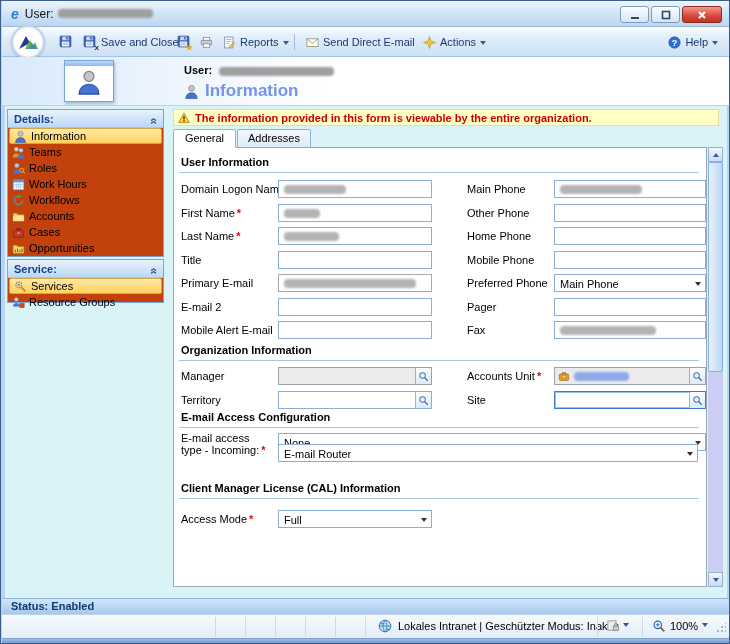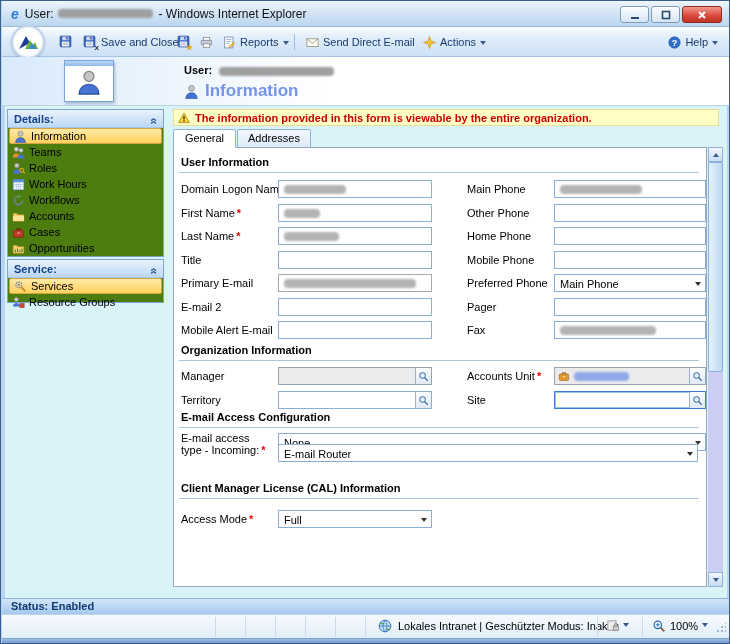--- a/index.html
+++ b/index.html
@@ -31,21 +31,21 @@
   .mini{position:absolute;right:-2px;bottom:-3px;font-size:8px;font-weight:bold;line-height:8px}
   
   .headband{position:absolute;left:1px;top:56px;width:727px;height:49px;
     background:linear-gradient(90deg,#d9eafc,#ffffff 45%);border-bottom:1px solid #b9d6e8}
   .avatar{position:absolute;left:62px;top:3px;width:50px;height:42px;background:#fff;
     border:1px solid #7ba3d4;box-shadow:1px 2px 3px rgba(90,120,160,.45)}
   .avatar .bar{height:5px;background:linear-gradient(#bcd8f6,#8fb8e8)}
   .pagetitle{color:#7593e9;font-size:17px;font-weight:bold}
   
   .sidecol{position:absolute;left:4px;top:105px;width:162px;height:492px;background:#d9f3f7}
-  .panel{position:absolute;left:2px;width:157px;background:#4d7c0f;border:1px solid #7ba3d4}
+  .panel{position:absolute;left:2px;width:157px;background:#c2410c;border:1px solid #7ba3d4}
   .phead{height:18px;background:linear-gradient(#e9f2fc,#bcd8f6);border-bottom:1px solid #a8c6e8;
     color:#15428b;font-weight:bold;line-height:18px;padding-left:6px;position:relative}
   .chev{position:absolute;right:5px;top:2px;color:#39629c;font-size:12px;transform:rotate(90deg);cursor:pointer}
   .sitem{height:16px;display:flex;align-items:center;gap:4px;padding-left:4px;cursor:pointer}
   .sitem.on{background:linear-gradient(#ffeaa6,#ffd25e);border:1px solid #d9a443;border-radius:2px;margin:0 1px}
   .ic{width:13px;height:13px;flex:none}
   
   .content{position:absolute;left:166px;top:105px;width:560px;height:492px;background:#d9f3f7}
   .notice{position:absolute;left:172px;top:108px;width:546px;height:17px;background:#ffffc6;
     border:1px solid #e8e09a;color:#c00;font-weight:bold;display:flex;align-items:center;gap:5px;padding-left:4px}
@@ -205,21 +205,20 @@
 </defs>
 </svg>
 
 <div id="win">
 
   <div class="titlebar">
     <span class="ie-fav">e</span>
     <span class="tb-text">
       <span>User:</span>
       <span class="smudge" style="position:static;display:inline-block;width:95px;background:#9f9f9f"></span>
-      <span>- Windows Internet Explorer</span>
     </span>
     <span class="winbtns">
       <span class="wbtn">
           <svg width="10" height="10">
             <line x1="1" y1="8" x2="9" y2="8" stroke="#2a4a6e" stroke-width="2"></line>
           </svg>
         </span>
       <span class="wbtn">
           <svg width="10" height="10">
             <rect x="1.5" y="1.5" width="7" height="7" fill="none" stroke="#2a4a6e" stroke-width="1.6"></rect>

